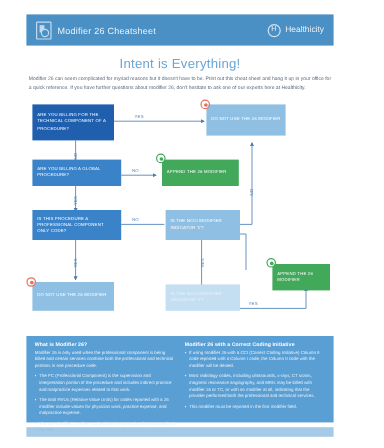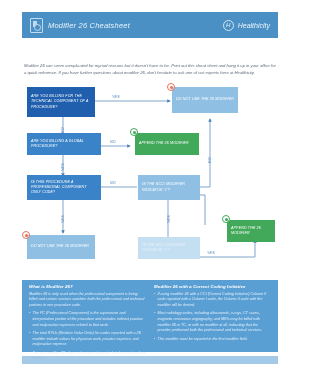--- a/index.html
+++ b/index.html
@@ -6,21 +6,20 @@
   html, body {
     width: 300px; height: 373px;
     background: #ffffff;
     font-family: "Liberation Sans", sans-serif;
     overflow: hidden;
   }
   .page {
     position: relative;
     width: 300px; height: 281px;
     background: #ffffff;
-    font-style: italic;
   }
 
   
   .header {
     position: absolute;
     left: 22px; top: 12px;
     width: 256px; height: 26px;
     background: #4a90c4;
     display: flex;
     align-items: center;
@@ -206,20 +205,21 @@
     <div class="hdr-left">
       <span class="doc-icon"></span>
       <span class="hdr-title">Modifier 26 Cheatsheet</span>
     </div>
     <div class="hdr-right">
       <span class="logo-circle">H</span>
       <span class="brand">Healthicity</span>
     </div>
   </div>
 
+  <div class="intro-title">Intent is Everything!</div>
   <div class="intro-body">Modifier 26 can seem complicated for myriad reasons but it doesn't have to be. Print out this cheat sheet and hang it up in your office for a quick reference. If you have further questions about modifier 26, don't hesitate to ask one of our experts here at Healthicity.</div>
 
   <div class="flow">
 
     <svg width="300" height="192">
       <defs>
         <marker id="ah" markerWidth="5" markerHeight="5" refX="4" refY="2.5" orient="auto">
           <path d="M0,0 L5,2.5 L0,5 z" fill="#4a7fb5"></path>
         </marker>
       </defs>

